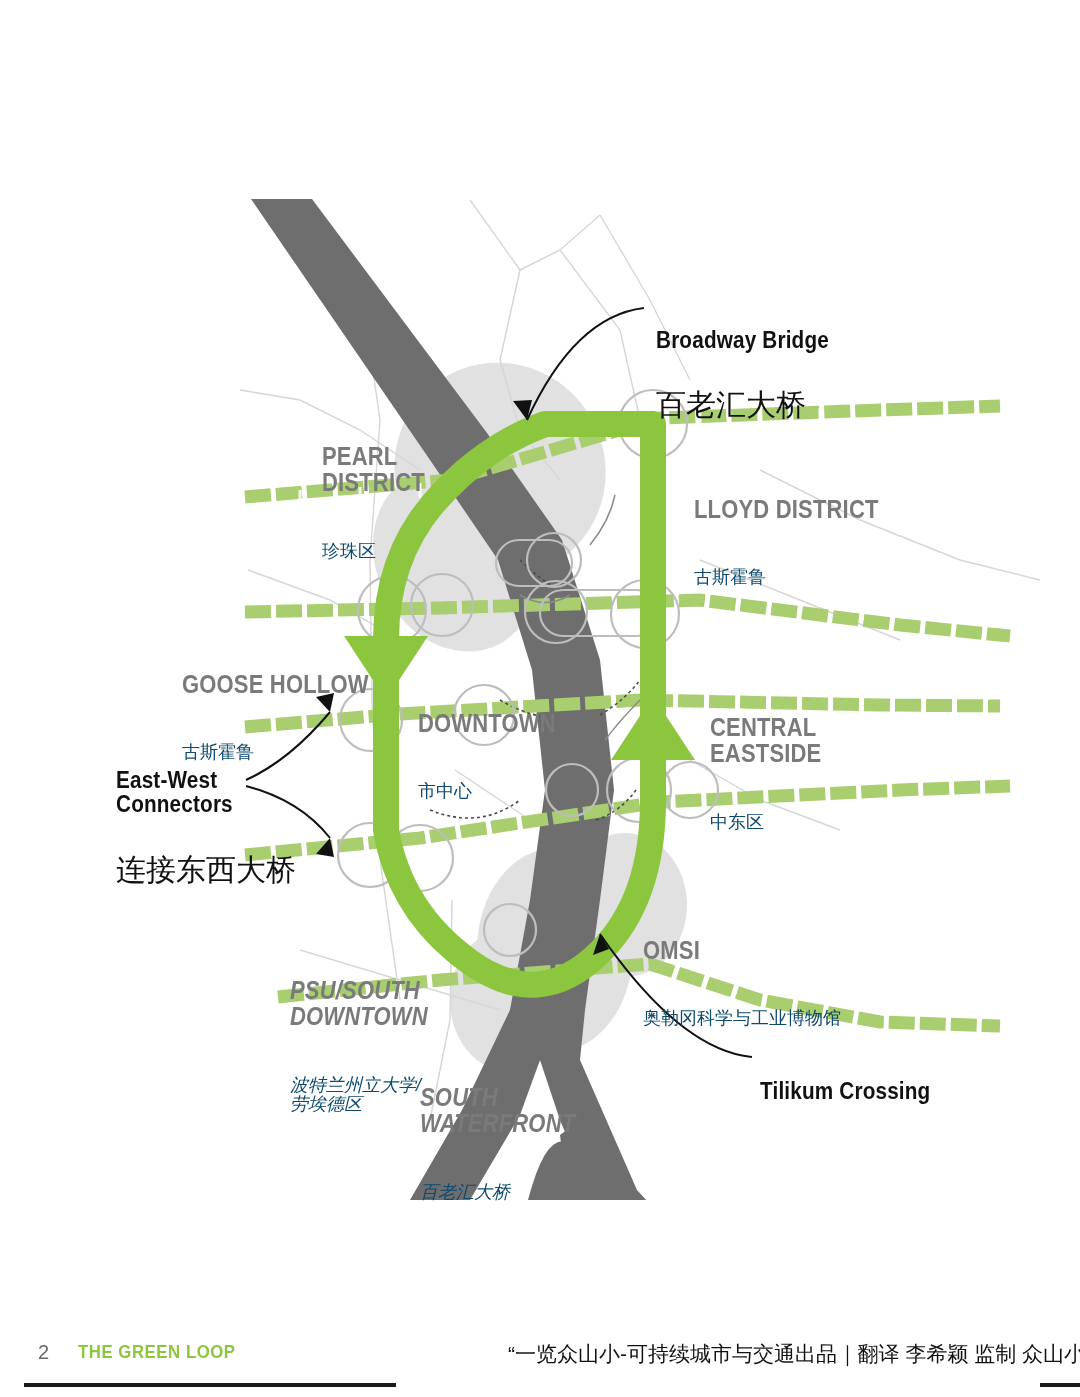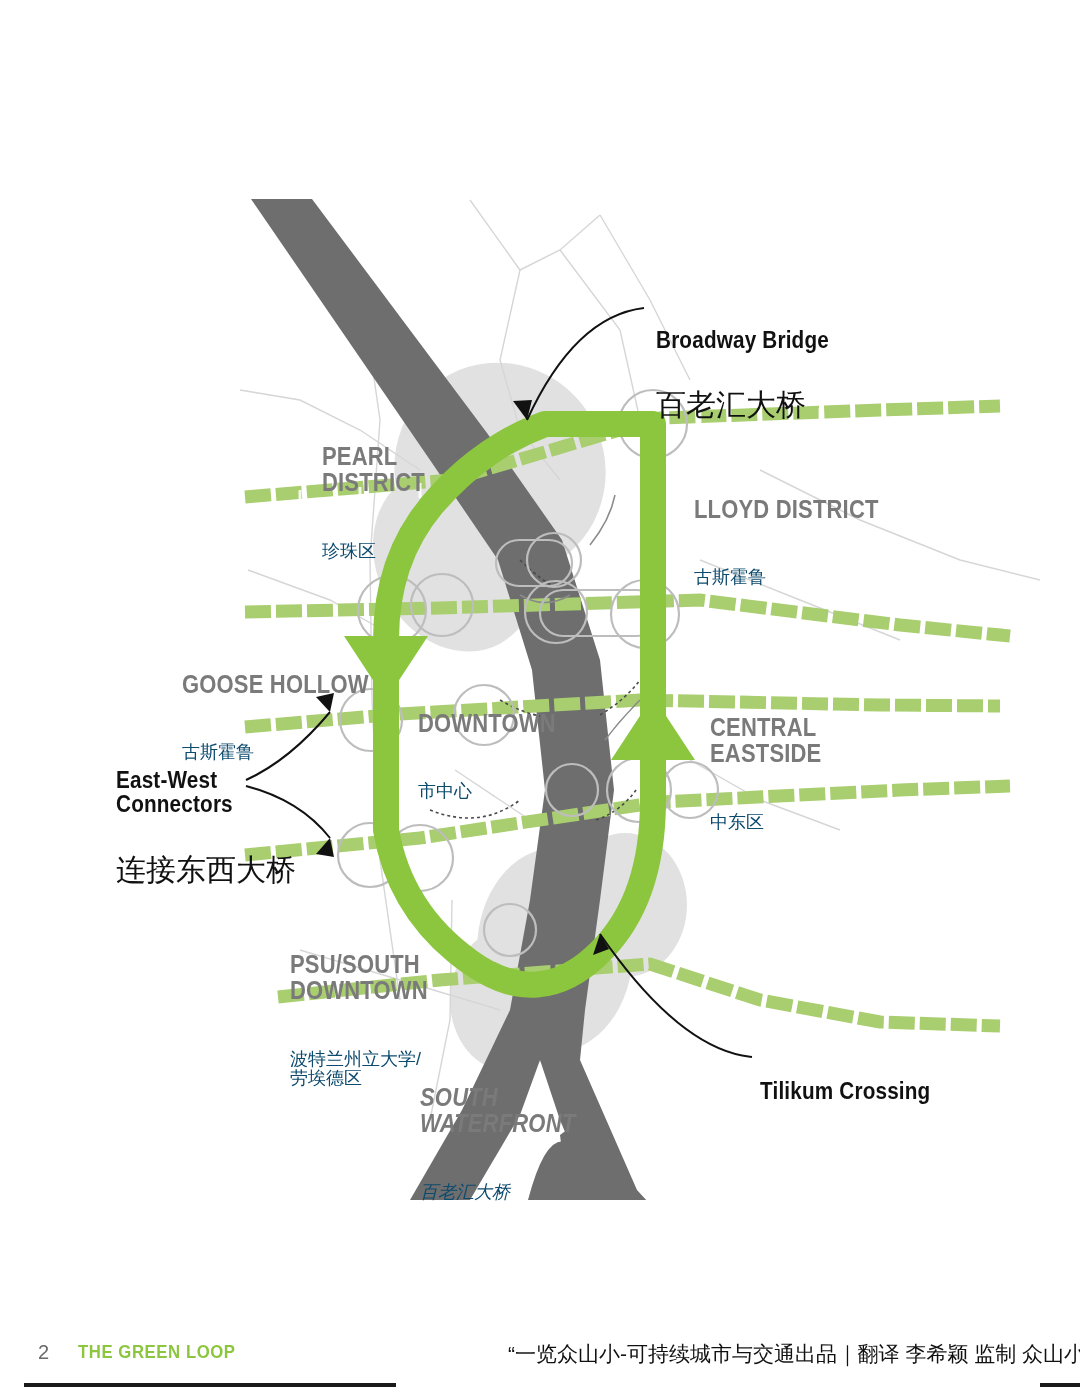--- a/index.html
+++ b/index.html
@@ -78,21 +78,21 @@
   }
 
   
   #label-broadway  { left: 656px; top: 294px; }
   #label-pearl     { left: 322px; top: 409px; }
   #label-lloyd     { left: 694px; top: 462px; }
   #label-goose     { left: 182px; top: 637px; }
   #label-downtown  { left: 418px; top: 676px; }
   #label-central   { left: 710px; top: 680px; }
   #label-eastwest  { left: 116px; top: 734px; }
-  #label-psu       { left: 290px; top: 917px; }
+  #label-psu       { left: 290px; top: 943px; font-style: italic; }
   #label-omsi      { left: 643px; top: 903px; }
   #label-tilikum   { left: 760px; top: 1045px; }
   #label-southwf   { left: 420px; top: 1050px; font-style: italic; }
 
   
   #footer {
     position: absolute;
     left: 0;
     top: 1340px;
     width: 1080px;
@@ -318,20 +318,24 @@
       <span class="lbl-zh">连接东西大桥</span>
     </div>
 
     <div class="label district" id="label-psu">
       <span class="lbl-en">PSU/SOUTH
 DOWNTOWN</span>
       <span class="lbl-zh">波特兰州立大学/
 劳埃德区</span>
     </div>
 
+    <div class="label district" id="label-omsi">
+      <span class="lbl-en">OMSI</span>
+      <span class="lbl-zh">奥勒冈科学与工业博物馆</span>
+    </div>
 
     <div class="label district" id="label-southwf">
       <span class="lbl-en">SOUTH
 WATERFRONT</span>
       <span class="lbl-zh">百老汇大桥</span>
     </div>
 
     <div class="label callout" id="label-tilikum">
       <span class="lbl-en">Tilikum Crossing</span>
     </div>

